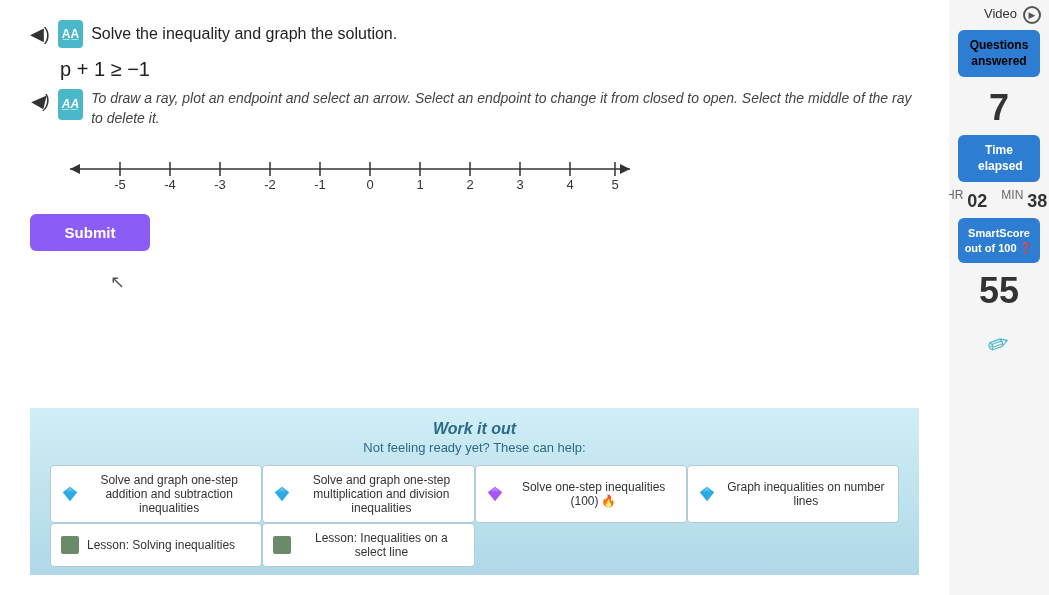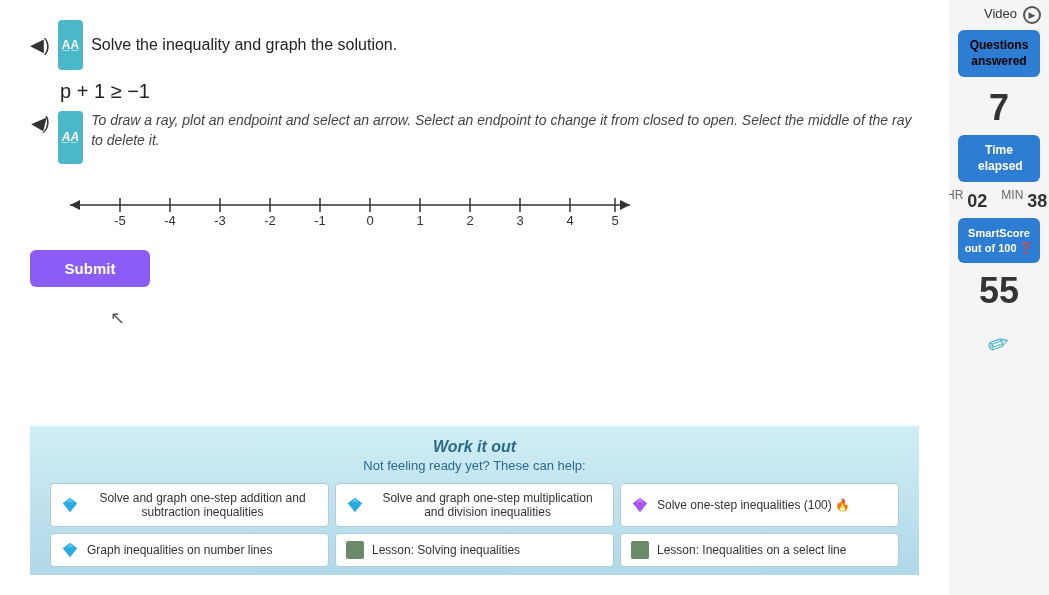--- a/index.html
+++ b/index.html
@@ -30,21 +30,21 @@
 
     .speaker-icon {
       color: #333;
       font-size: 18px;
     }
 
     .aa-icon {
       background: #4ab8c8;
       color: white;
       border-radius: 4px;
-      padding: 18px 4px;
+      padding: 7px 4px;
       font-size: 12px;
       font-weight: bold;
     }
 
     .problem-title {
       font-size: 16px;
       color: #222;
     }
 
     .inequality {
@@ -111,22 +111,21 @@
     }
 
     .work-it-out-subtitle {
       font-size: 13px;
       color: #2a6a8a;
       margin-bottom: 10px;
     }
 
     .help-grid {
       display: grid;
-      grid-template-columns: 1fr 1fr 1fr;
-      gap: 6px;
+      grid-template-columns: 1fr 1fr 1fr 1fr;
       padding-bottom: 8px;
     }
 
     .help-item {
       background: white;
       border: 1px solid #b0ccd8;
       border-radius: 4px;
       padding: 7px 10px;
       display: flex;
       align-items: center;

